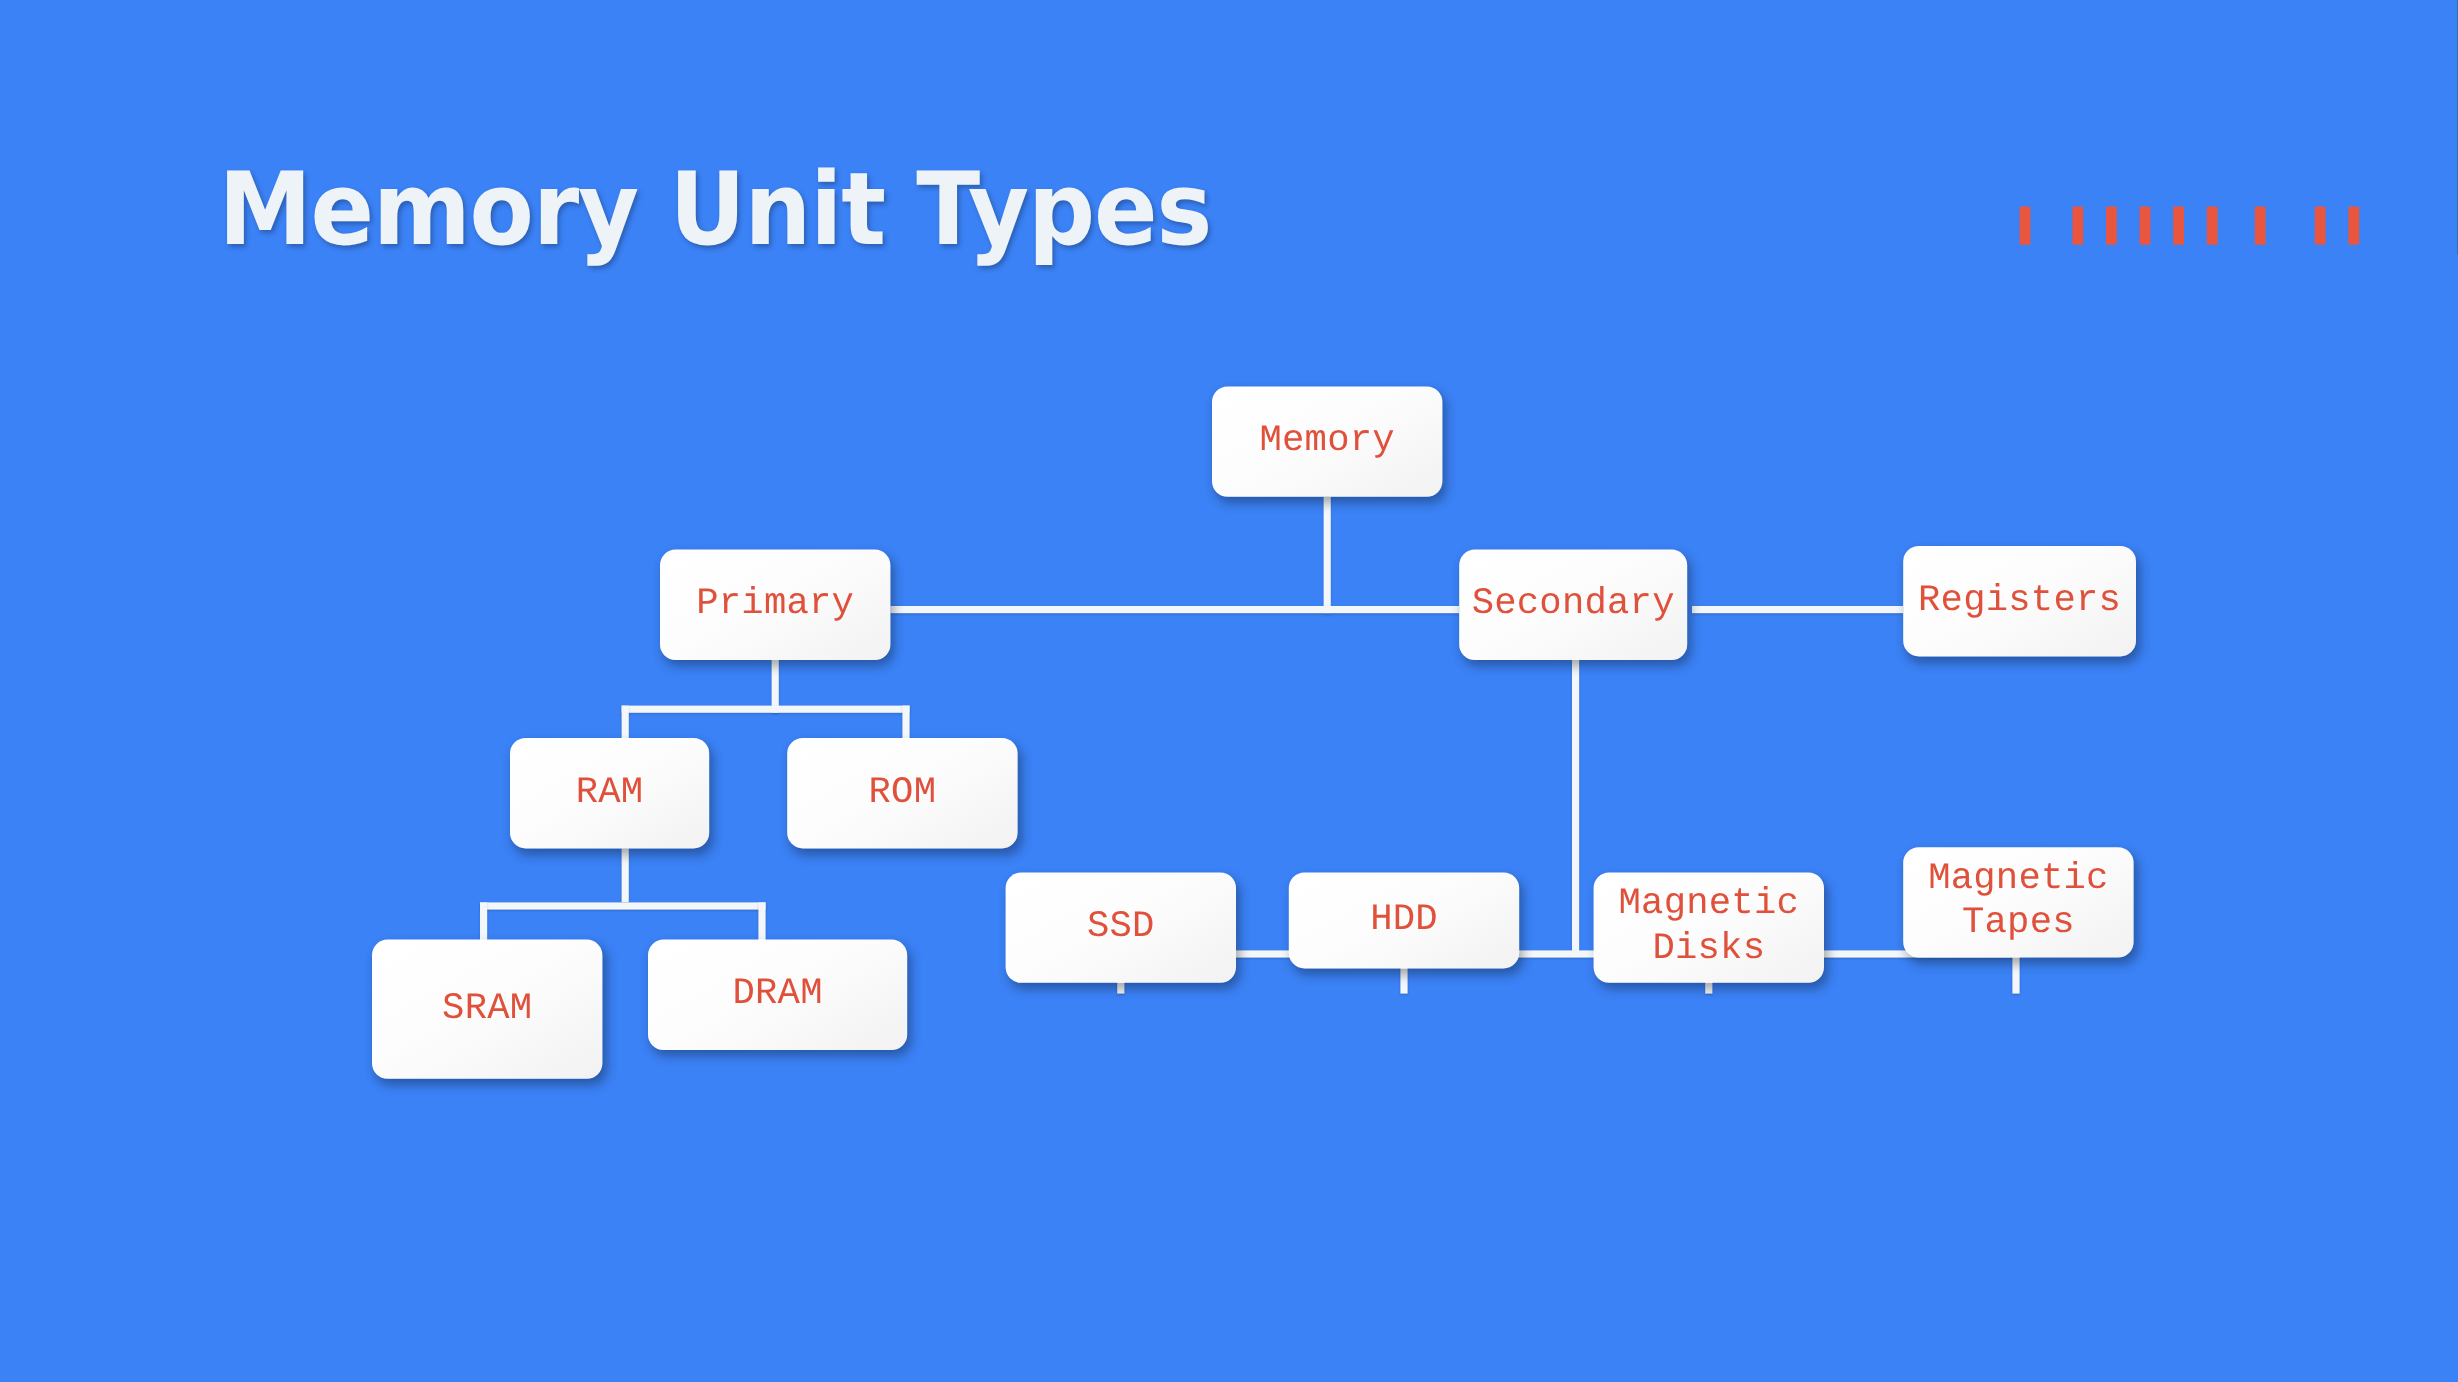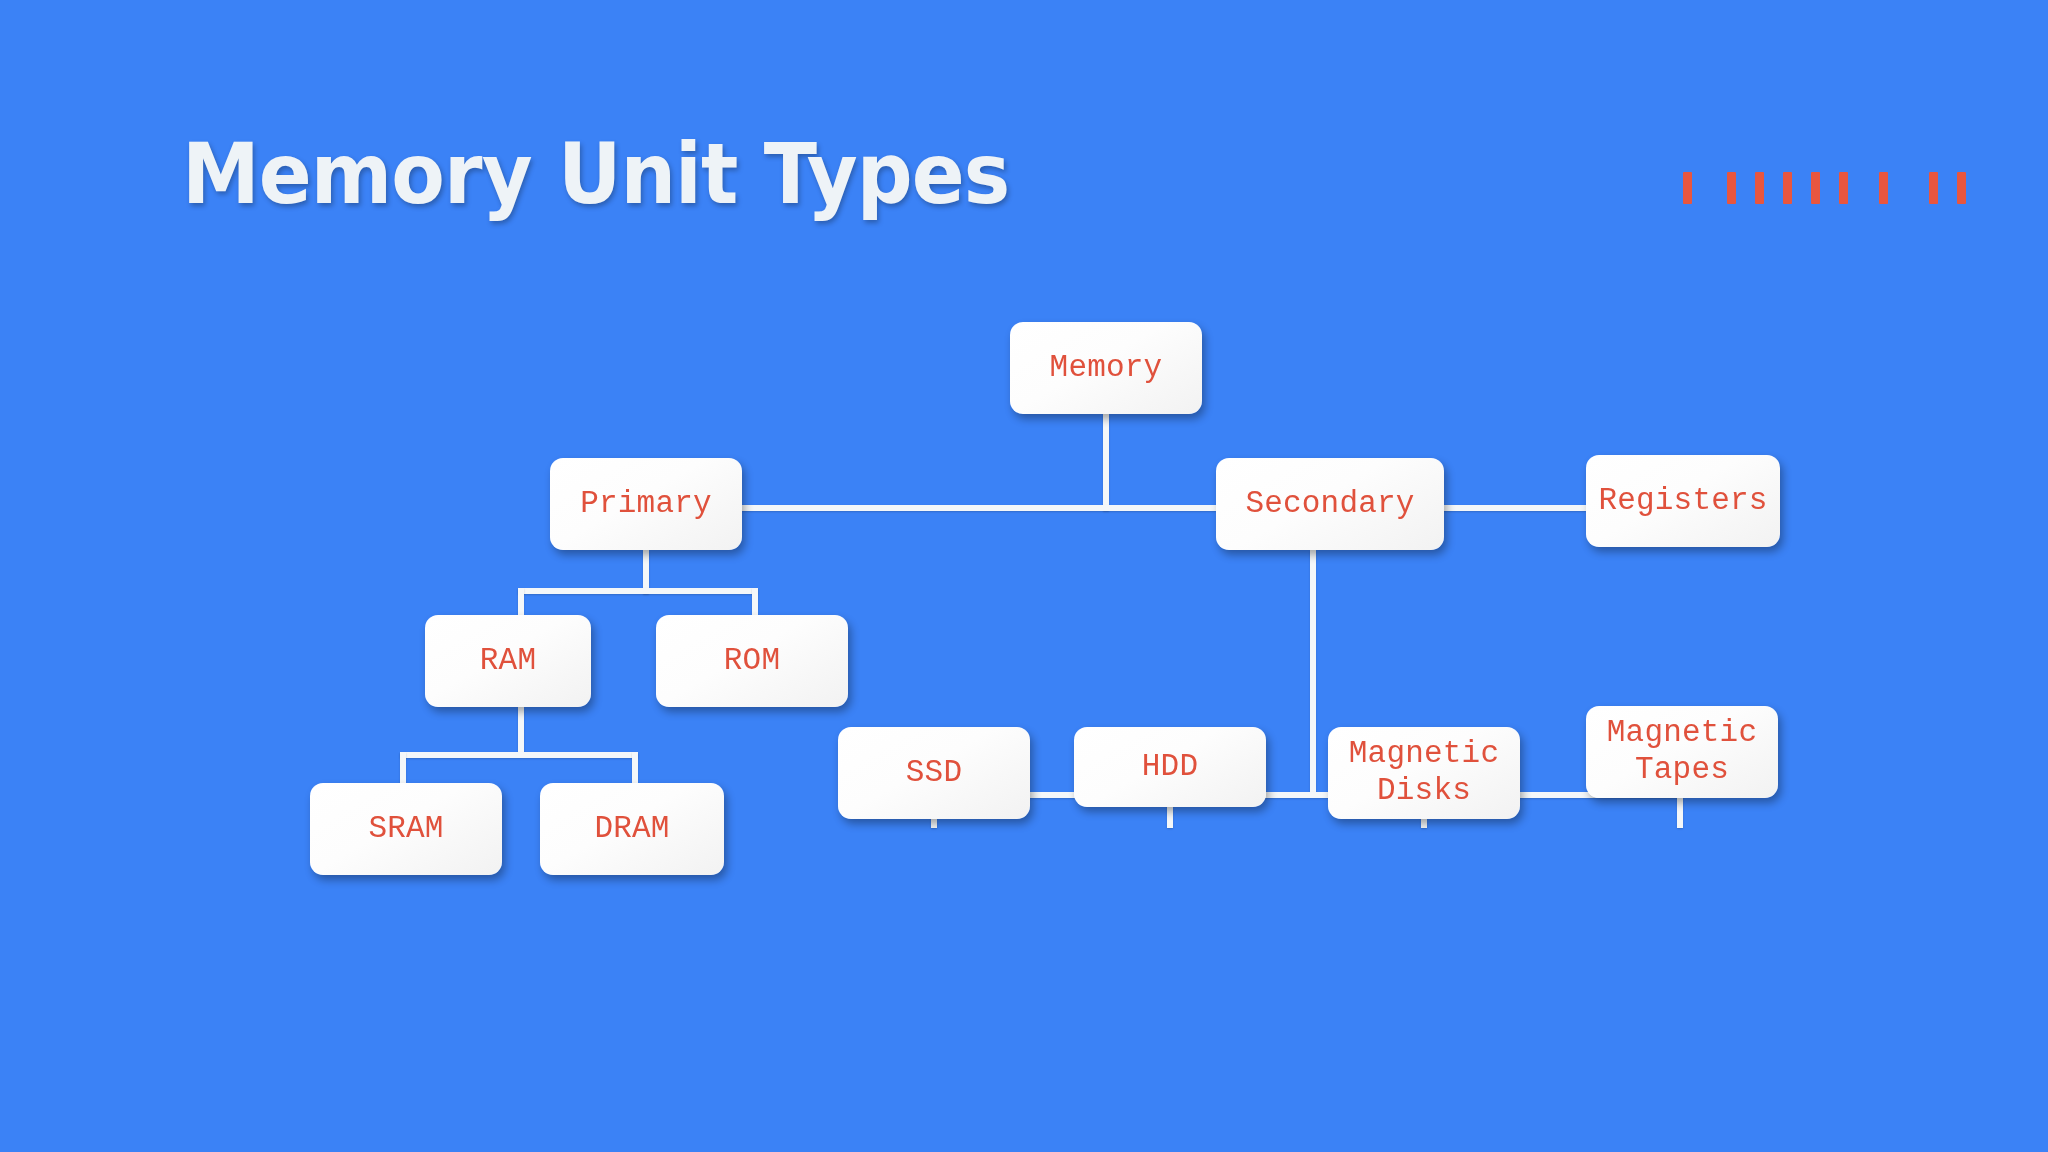--- a/index.html
+++ b/index.html
@@ -114,26 +114,26 @@
       <div class="line h" style="left: 931px; top: 792px; width: 752px; background: rgb(244, 247, 249);"></div>
       <div class="line v" style="left: 931px; top: 792px; height: 36px; background: rgb(244, 247, 249);"></div>
       <div class="line v" style="left: 1167px; top: 792px; height: 36px; background: rgb(244, 247, 249);"></div>
       <div class="line v" style="left: 1421px; top: 792px; height: 36px; background: rgb(244, 247, 249);"></div>
       <div class="line v" style="left: 1677px; top: 792px; height: 36px; background: rgb(244, 247, 249);"></div>
     </div>
 
   <div id="node-layer">
       <div class="node" style="left: 1010px; top: 322px; width: 192px; height: 92px; color: rgb(224, 81, 60);">Memory</div>
       <div class="node" style="left: 550px; top: 458px; width: 192px; height: 92px; color: rgb(224, 81, 60);">Primary</div>
-      <div class="node" style="left: 1216px; top: 458px; width: 228px; height: 92px; color: rgb(224, 81, 60);">Secondary</div>
+      <div class="node" style="left: 1216px; top: 458px; width: 190px; height: 92px; color: rgb(224, 81, 60);">Secondary</div>
       <div class="node" style="left: 1586px; top: 455px; width: 194px; height: 92px; color: rgb(224, 81, 60);">Registers</div>
       <div class="node" style="left: 425px; top: 615px; width: 166px; height: 92px; color: rgb(224, 81, 60);">RAM</div>
       <div class="node" style="left: 656px; top: 615px; width: 192px; height: 92px; color: rgb(224, 81, 60);">ROM</div>
-      <div class="node" style="left: 310px; top: 783px; width: 192px; height: 92px; color: rgb(224, 81, 60);">SRAM</div>
-      <div class="node" style="left: 540px; top: 783px; width: 184px; height: 92px; color: rgb(224, 81, 60);">DRAM</div>
+      <div class="node" style="left: 310px; top: 783px; width: 192px; height: 116px; color: rgb(224, 81, 60);">SRAM</div>
+      <div class="node" style="left: 540px; top: 783px; width: 216px; height: 92px; color: rgb(224, 81, 60);">DRAM</div>
       <div class="node" style="left: 838px; top: 727px; width: 192px; height: 92px; color: rgb(224, 81, 60);">SSD</div>
       <div class="node" style="left: 1074px; top: 727px; width: 192px; height: 80px; color: rgb(224, 81, 60);">HDD</div>
       <div class="node" style="left: 1328px; top: 727px; width: 192px; height: 92px; color: rgb(224, 81, 60);">Magnetic
 Disks</div>
       <div class="node" style="left: 1586px; top: 706px; width: 192px; height: 92px; color: rgb(224, 81, 60);">Magnetic
 Tapes</div>
     </div>
 
 </div>
 

